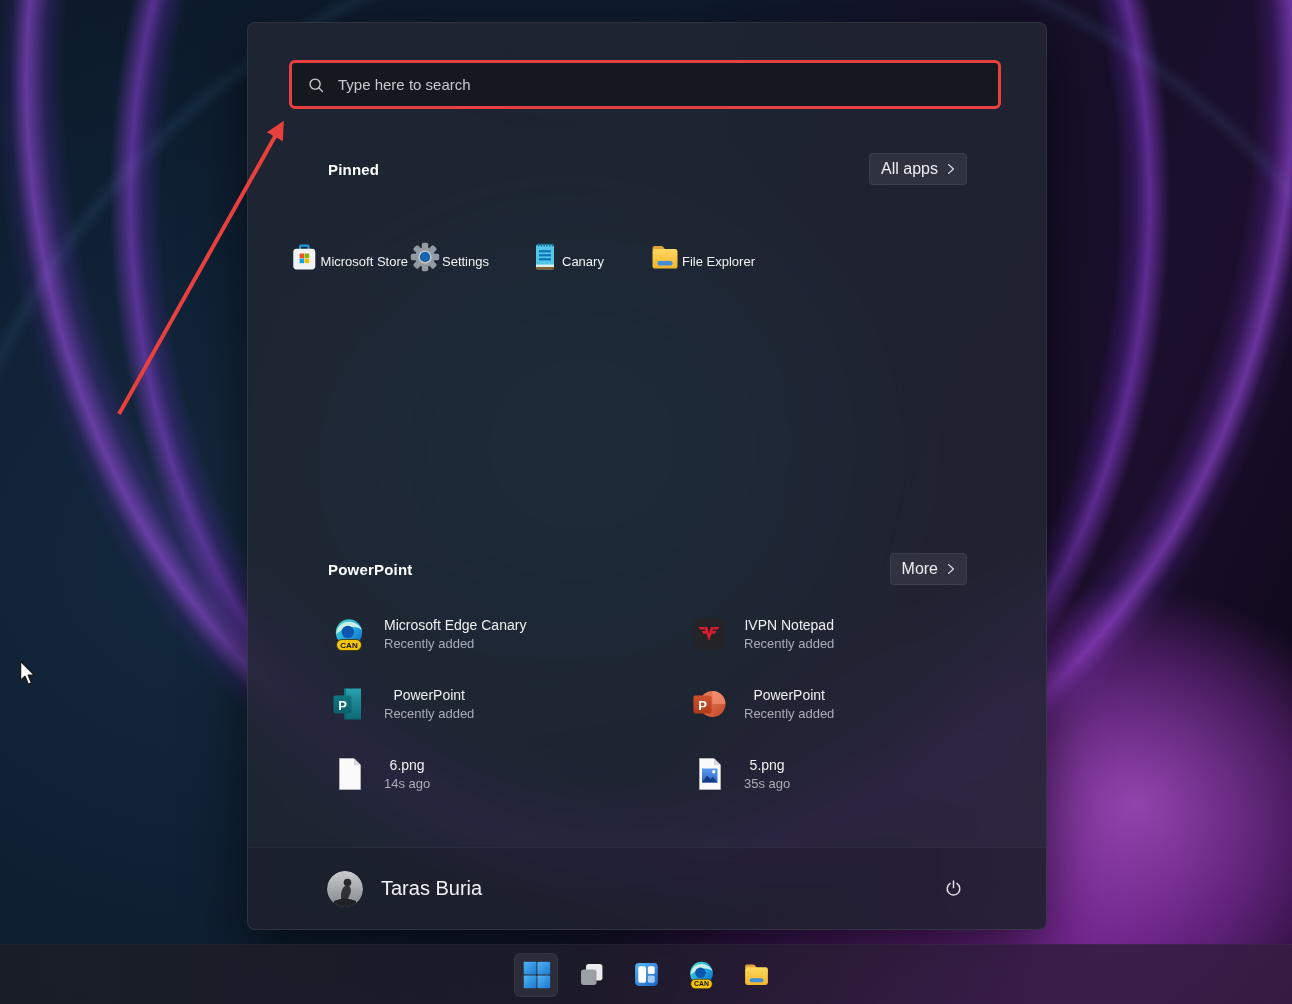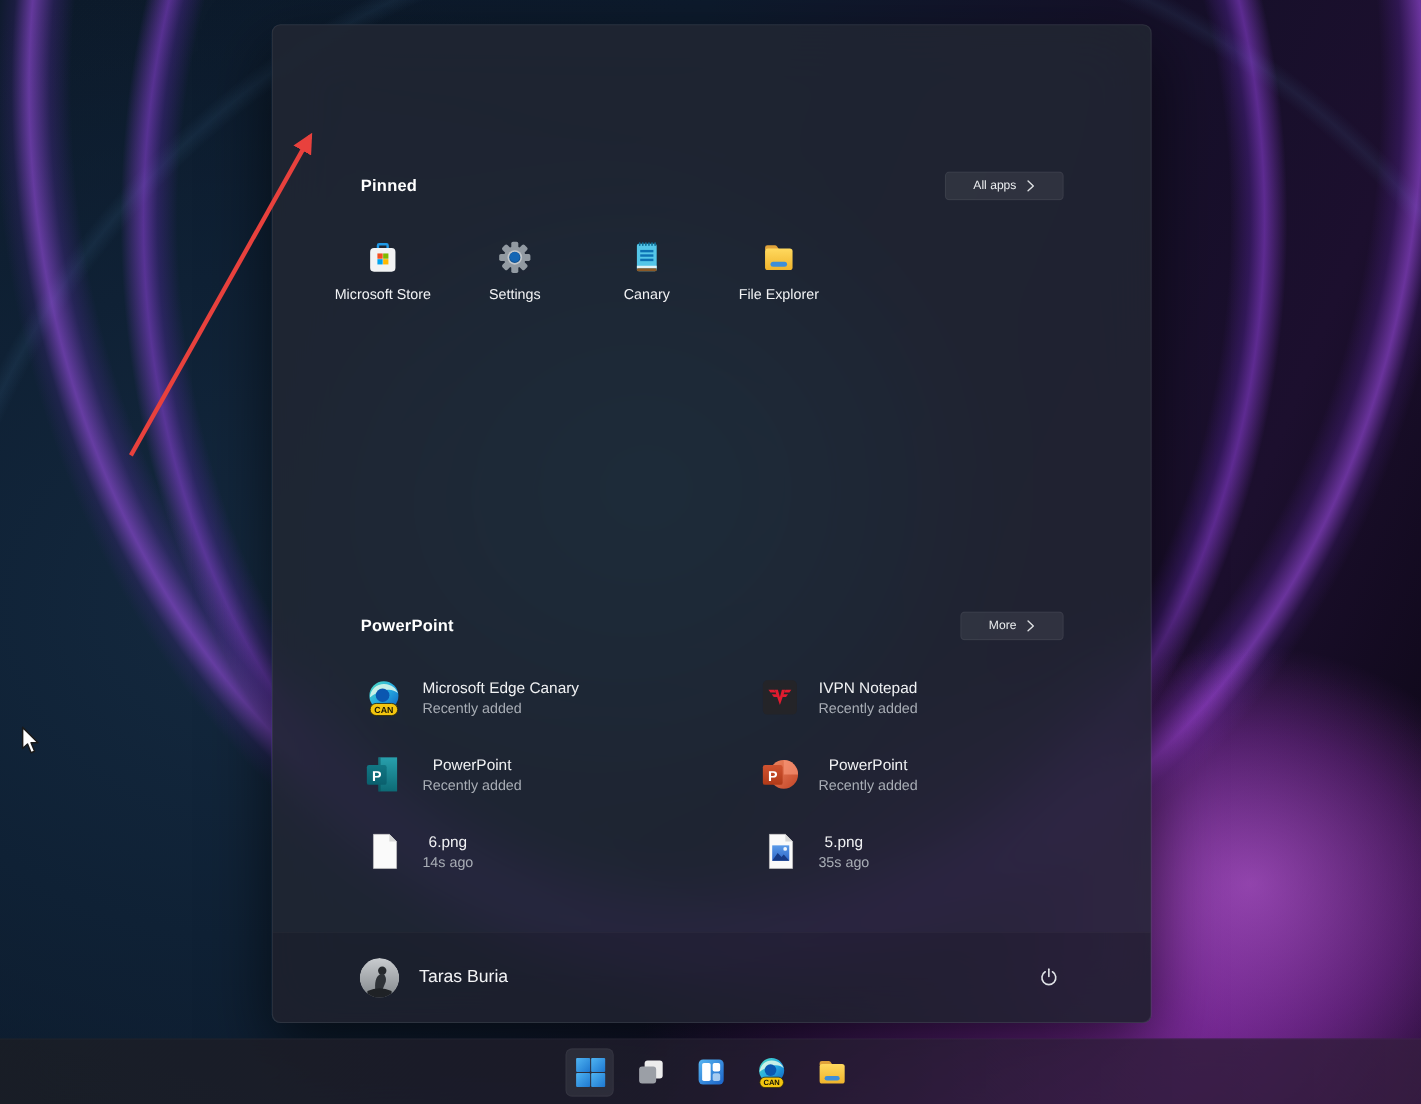--- a/index.html
+++ b/index.html
@@ -32,42 +32,42 @@
     background:#15181e;border:3px solid #e8413d;border-radius:6px;
     display:flex;align-items:center;gap:13px;padding-left:15px;cursor:text;
   }
   .search-box .ph{color:#c6cad0;font-size:15px;}
   .sec-header{position:absolute;left:80px;right:79px;display:flex;justify-content:space-between;align-items:center;}
   .hdr-pinned{top:129px;height:34px;}
   .hdr-rec{top:529px;height:34px;}
   .sec-title{font-size:15px;font-weight:700;color:#ffffff;letter-spacing:.2px;}
   .sec-btn{
     display:flex;align-items:center;gap:9px;background:rgba(255,255,255,0.075);
-    border:1px solid rgba(255,255,255,0.05);border-radius:4px;padding:6px 25px;
-    color:#eceef0;font-size:11px;cursor:pointer;
+    border:1px solid rgba(255,255,255,0.05);border-radius:4px;padding:6px 11px;
+    color:#eceef0;font-size:16px;cursor:pointer;
   }
   .pinned-grid{position:absolute;left:40px;top:186px;display:grid;grid-template-columns:repeat(6,120px);grid-auto-rows:88px;}
-  .pin-tile{display:flex;flex-direction:column;align-items:center;padding-top:8px;border-radius:6px;cursor:pointer;}
+  .pin-tile{display:flex;flex-direction:row;align-items:center;padding-top:8px;border-radius:6px;cursor:pointer;}
   .pin-tile .ic{width:34px;height:34px;}
   .pin-tile .lbl{margin-top:9px;font-size:13px;color:#f2f3f5;white-space:nowrap;}
   .rec-grid{position:absolute;left:79px;top:583px;display:grid;grid-template-columns:320px 320px;column-gap:40px;row-gap:14px;grid-auto-rows:56px;}
   .rec-tile{display:flex;align-items:center;gap:17px;border-radius:6px;cursor:pointer;padding-left:4px;}
   .rec-tile .ic{width:36px;height:36px;flex:0 0 36px;}
   .rec-name{font-size:14px;color:#f0f1f3;line-height:1.45;text-align:center;}
   .rec-status{font-size:13px;color:#a8adb5;line-height:1.4;}
   .user-bar{
     position:absolute;left:0;right:0;bottom:0;height:82px;
     border-radius:0 0 8px 8px;background:rgba(22,17,30,0.22);
     border-top:1px solid rgba(255,255,255,0.05);
     display:flex;align-items:center;justify-content:space-between;
     padding:0 73px 0 71px;
   }
   .user-chip{display:flex;align-items:center;gap:18px;cursor:pointer;border-radius:6px;padding:6px 8px;}
   .avatar{width:36px;height:36px;border-radius:50%;overflow:hidden;flex:0 0 36px;}
-  .user-name{font-size:16px;color:#f2f3f5;}
+  .user-name{font-size:20px;color:#f2f3f5;}
   .power-btn{width:40px;height:40px;display:flex;align-items:center;justify-content:center;border-radius:6px;background:transparent;border:none;cursor:pointer;}
   
   .taskbar{
     position:absolute;left:0;right:0;bottom:0;height:60px;z-index:20;
     background:linear-gradient(90deg, rgba(26,30,38,0.9) 0%, rgba(30,28,42,0.87) 45%, rgba(46,28,58,0.84) 75%, rgba(54,30,64,0.82) 100%);
     backdrop-filter:blur(30px);
     border-top:1px solid rgba(255,255,255,0.03);
     display:flex;align-items:center;justify-content:center;gap:11px;
   }
   .tb-btn{width:44px;height:44px;border-radius:6px;display:flex;align-items:center;justify-content:center;cursor:pointer;background:transparent;border:none;}
@@ -130,20 +130,27 @@
         <path d="M0 0 L10 5 L0 10 Z" fill="#e8413d"></path>
       </marker>
       <clipPath id="avclip">
           <circle cx="18" cy="18" r="18"></circle>
         </clipPath>
     </defs>
   </svg>
 
   <div class="start-menu">
 
+    <div class="search-box">
+      <svg width="18" height="18" viewBox="0 0 20 20">
+        <circle cx="9" cy="9" r="5.6" fill="none" stroke="#c9cdd2" stroke-width="1.5"></circle>
+        <line x1="13.2" y1="13.2" x2="17.2" y2="17.2" stroke="#c9cdd2" stroke-width="1.5" stroke-linecap="round"></line>
+      </svg>
+      <span class="ph">Type here to search</span>
+    </div>
 
     <div class="sec-header hdr-pinned">
       <span class="sec-title">Pinned</span>
       <button class="sec-btn">
         <span>All apps</span>
         <svg width="8" height="12" viewBox="0 0 10 14">
           <path d="M2 1.5 L8 7 L2 12.5" fill="none" stroke="#dddfe2" stroke-width="1.6" stroke-linecap="round" stroke-linejoin="round"></path>
         </svg>
       </button>
     </div>

